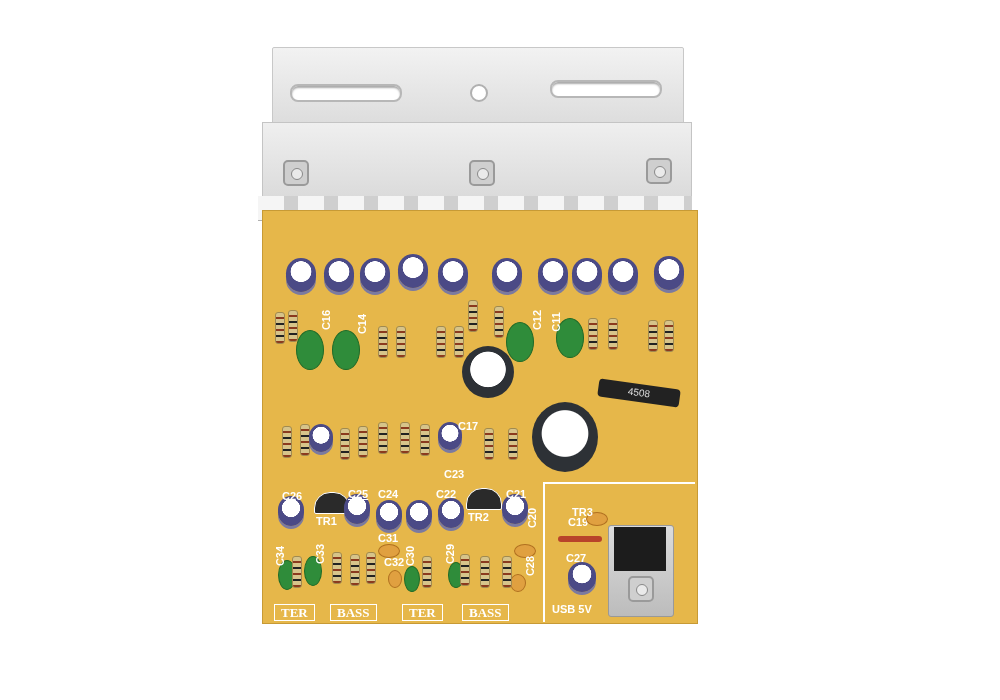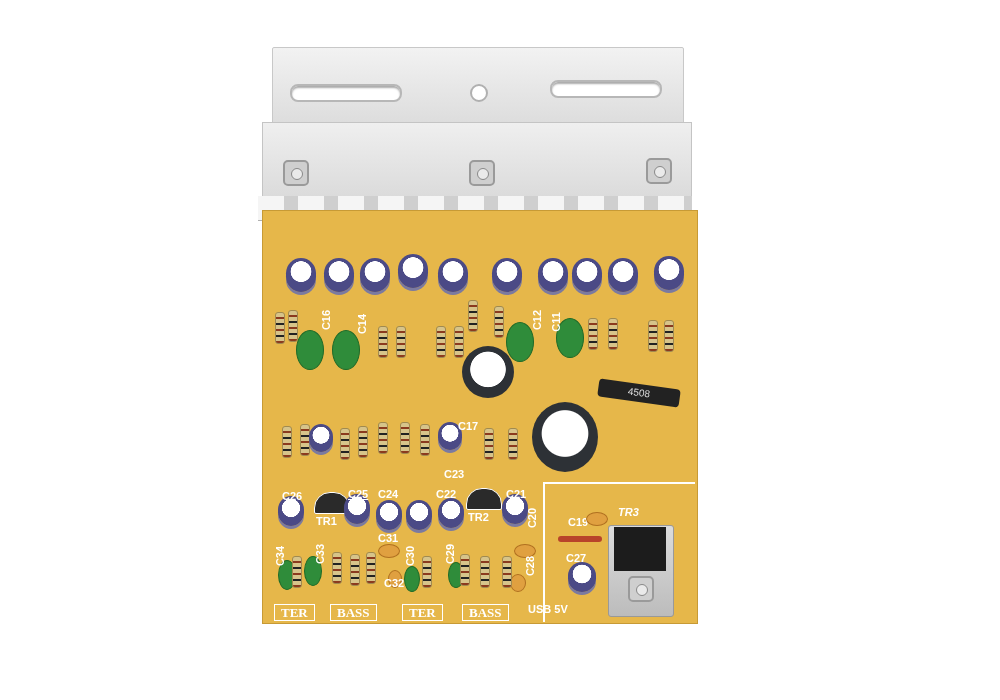--- a/index.html
+++ b/index.html
@@ -124,33 +124,33 @@
 <div class="abs res" style="left:332px;top:552px;"></div>
 <div class="abs res" style="left:350px;top:554px;"></div>
 <div class="abs res" style="left:366px;top:552px;"></div>
 <div class="abs res" style="left:422px;top:556px;"></div>
 <div class="abs res" style="left:460px;top:554px;"></div>
 <div class="abs res" style="left:480px;top:556px;"></div>
 <div class="abs res" style="left:502px;top:556px;"></div>
 
 <div class="abs label" style="left:270px;top:550px;transform:rotate(-90deg);">C34</div>
 <div class="abs label" style="left:310px;top:548px;transform:rotate(-90deg);">C33</div>
-<div class="abs label" style="left:384px;top:556px;margin-top:21px;">C32</div>
+<div class="abs label" style="left:384px;top:556px;">C32</div>
 <div class="abs label" style="left:400px;top:550px;transform:rotate(-90deg);">C30</div>
 <div class="abs label" style="left:440px;top:548px;transform:rotate(-90deg);">C29</div>
 <div class="abs label" style="left:520px;top:560px;transform:rotate(-90deg);">C28</div>
 
 <div class="abs box-label" style="left:274px;top:604px;">TER</div>
 <div class="abs box-label" style="left:330px;top:604px;">BASS</div>
 <div class="abs box-label" style="left:402px;top:604px;">TER</div>
 <div class="abs box-label" style="left:462px;top:604px;">BASS</div>
 
 <div class="abs usb-region"></div>
 <div class="abs label" style="left:568px;top:516px;">C19</div>
 <div class="abs ceramic" style="left:586px;top:512px;"></div>
-<div class="abs label" style="left:618px;top:506px;font-style:italic;">TR3</div>
+<div class="abs label" style="left:572px;top:506px;">TR3</div>
 <div class="abs" style="left:558px;top:536px;width:44px;height:6px;background:#b8432a;border-radius:3px;"></div>
 <div class="abs label" style="left:566px;top:552px;">C27</div>
 <div class="abs cap" style="left:568px;top:562px;width:28px;height:30px;"></div>
 <div class="abs regulator"></div>
 <div class="abs reg-body"></div>
 <div class="abs nut" style="left:628px;top:576px;"></div>
-<div class="abs label" style="left:528px;top:603px;">USB 5V</div>
+<div class="abs label" style="left:552px;top:603px;">USB 5V</div>
 
 </body></html>

